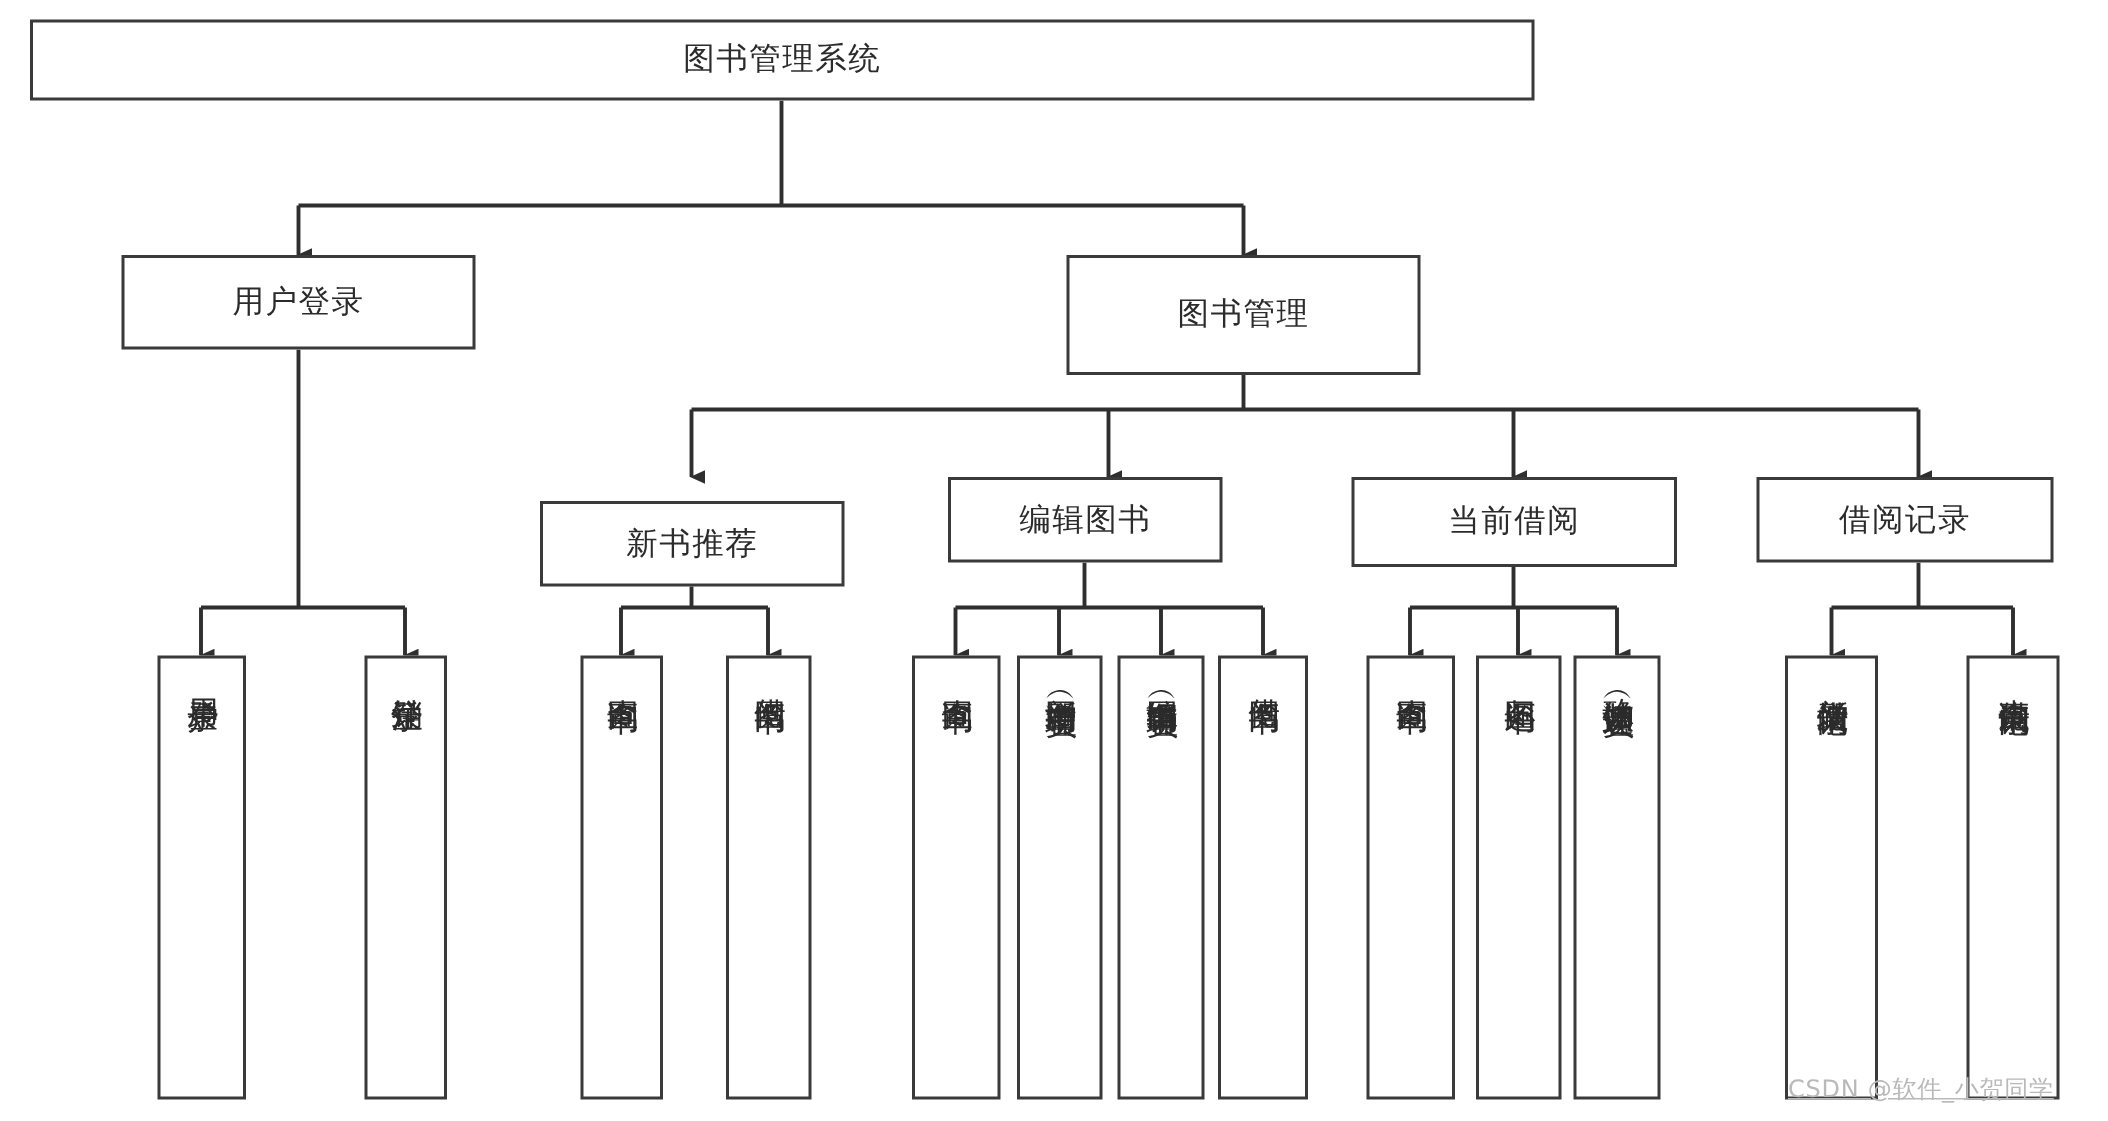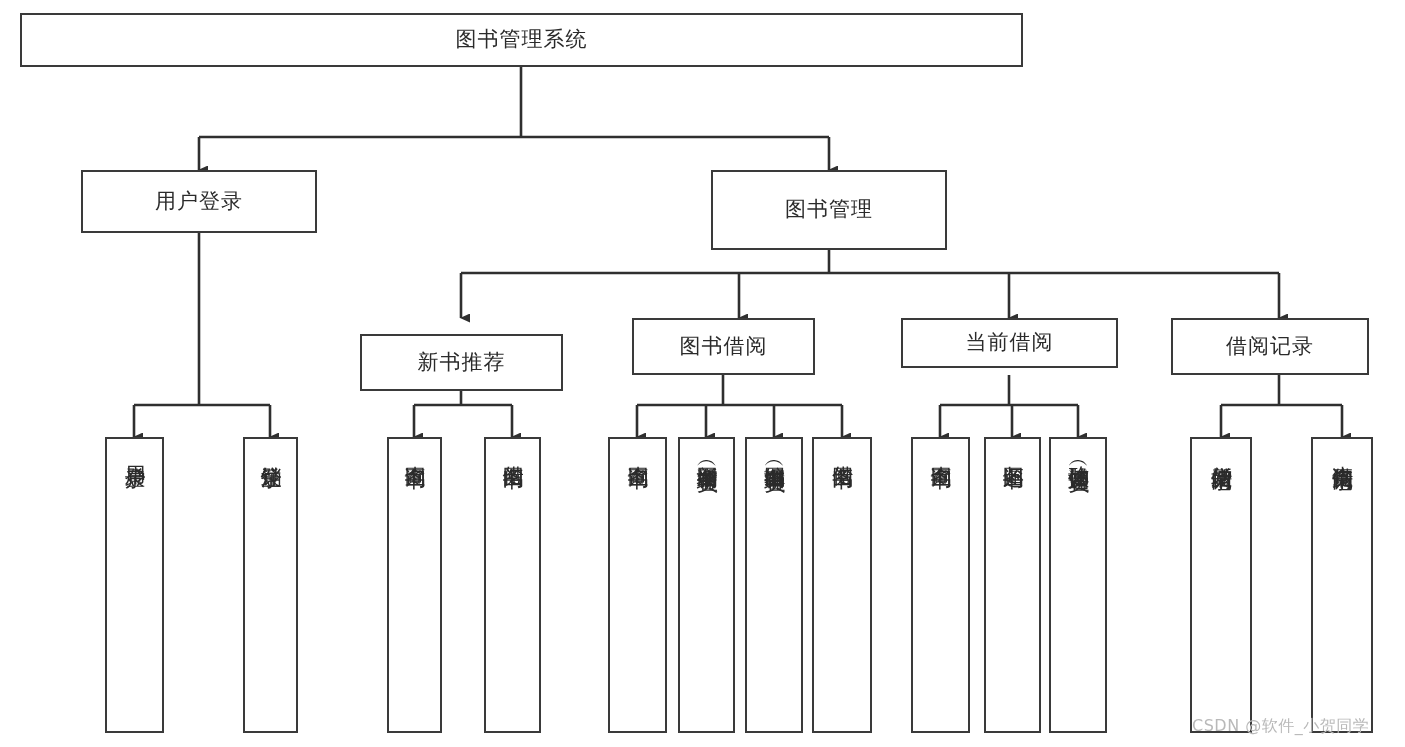--- a/index.html
+++ b/index.html
@@ -128,23 +128,23 @@
       <div class="node horizontal" style="left: 81px; top: 170px; width: 236px; height: 63px;">
         <span class="htext">用户登录</span>
       </div>
       <div class="node horizontal" style="left: 711px; top: 170px; width: 236px; height: 80px;">
         <span class="htext">图书管理</span>
       </div>
       <div class="node horizontal" style="left: 360px; top: 334px; width: 203px; height: 57px; font-family: Liberation Serif, serif;">
         <span class="htext">新书推荐</span>
       </div>
       <div class="node horizontal" style="left: 632px; top: 318px; width: 183px; height: 57px;">
-        <span class="htext">图书借阅</span>
+        <span class="htext">编辑图书</span>
       </div>
-      <div class="node horizontal" style="left: 901px; top: 318px; width: 217px; height: 50px;">
+      <div class="node horizontal" style="left: 901px; top: 318px; width: 217px; height: 60px;">
         <span class="htext">当前借阅</span>
       </div>
       <div class="node horizontal" style="left: 1171px; top: 318px; width: 198px; height: 57px;">
         <span class="htext">借阅记录</span>
       </div>
       <div class="node vertical" style="left: 105px; top: 437px; width: 59px; height: 296px;">
         <span class="vtext">用户登录</span>
       </div>
       <div class="node vertical" style="left: 243px; top: 437px; width: 55px; height: 296px;">
         <span class="vtext">注销登录</span>
@@ -177,15 +177,15 @@
         <span class="vtext">确认归还（管理员）</span>
       </div>
       <div class="node vertical" style="left: 1190px; top: 437px; width: 62px; height: 296px;">
         <span class="vtext">新增借阅记录</span>
       </div>
       <div class="node vertical" style="left: 1311px; top: 437px; width: 62px; height: 296px;">
         <span class="vtext">查询借阅记录</span>
       </div>
     </div>
 
-  <div class="watermark" id="watermark" style="left: 1192px; top: 716px;">CSDN @软件_小贺同学</div>
+  <div class="watermark" id="watermark" style="left: 1192px; top: 716px; text-decoration: underline;">CSDN @软件_小贺同学</div>
 
 </div>
 
 </body></html>

